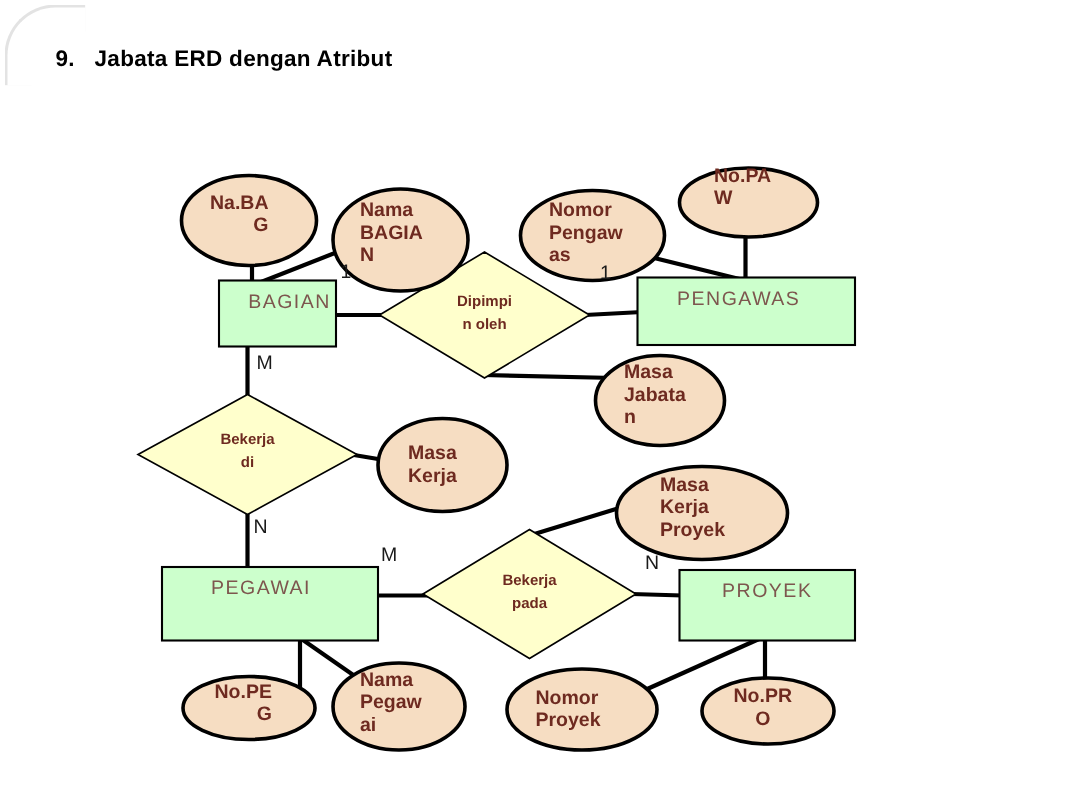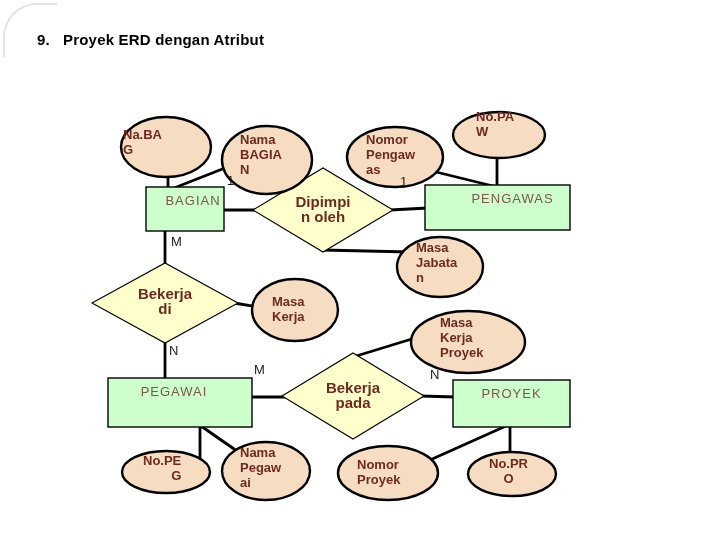--- a/index.html
+++ b/index.html
@@ -20,38 +20,38 @@
   svg.diagram { position:absolute; left:0; top:0; }
   svg .connector { stroke:#000; stroke-width:2.8; fill:none; }
   svg .entity-rect { stroke:#000; stroke-width:1.4; }
   svg .rel-diamond { stroke:#000; stroke-width:1.1; }
   svg .attr-ellipse { stroke:#000; stroke-width:2.4; }
   .lbl { position:absolute; white-space:pre-line; }
   .attr-label {
     font-size:13px; font-weight:bold; line-height:15px; color:#6e2a20;
   }
   .rel-label {
-    font-size:15px; font-weight:bold; line-height:15px; color:#6e2a20;
+    font-size:10px; font-weight:bold; line-height:15px; color:#6e2a20;
     text-align:center; transform:translate(-50%,-50%);
   }
   .entity-label {
     font-size:13px; color:#7d564e; text-align:center;
     letter-spacing:1px; padding-top:6px;
   }
   .card-label { font-size:13px; color:#1a1a1a; line-height:14px; }
 </style>
 </head>
 <body>
 
 <div id="slide">
   <div class="corner-arc"></div>
 
   <div class="title-row">
     <span class="title-num">9.</span>
-    <span>Proyek ERD dengan Atribut</span>
+    <span>Jabata ERD dengan Atribut</span>
   </div>
 
   <svg class="diagram" width="720" height="540" viewBox="0 0 720 540">
 
     <g>
       <line class="connector" x1="168" y1="155" x2="168" y2="190"></line>
       <line class="connector" x1="230" y1="166" x2="169" y2="190"></line>
       <line class="connector" x1="222" y1="210" x2="256" y2="210"></line>
       <line class="connector" x1="390" y1="210" x2="428" y2="208"></line>
       <line class="connector" x1="322" y1="250" x2="410" y2="252"></line>
@@ -84,21 +84,21 @@
     <ellipse class="attr-ellipse" cx="499" cy="135" rx="46" ry="23" fill="#f6ddc2"></ellipse>
     <ellipse class="attr-ellipse" cx="440" cy="267" rx="43" ry="30" fill="#f6ddc2"></ellipse>
     <ellipse class="attr-ellipse" cx="295" cy="310" rx="43" ry="31" fill="#f6ddc2"></ellipse>
     <ellipse class="attr-ellipse" cx="468" cy="342" rx="57" ry="31" fill="#f6ddc2"></ellipse>
     <ellipse class="attr-ellipse" cx="166" cy="472" rx="44" ry="21" fill="#f6ddc2"></ellipse>
     <ellipse class="attr-ellipse" cx="266" cy="471" rx="44" ry="29" fill="#f6ddc2"></ellipse>
     <ellipse class="attr-ellipse" cx="388" cy="473" rx="50" ry="27" fill="#f6ddc2"></ellipse>
     <ellipse class="attr-ellipse" cx="512" cy="474" rx="44" ry="22" fill="#f6ddc2"></ellipse>
   </svg>
 
-  <div class="lbl attr-label" style="left:123px; top:127px;">Na.BA
+  <div class="lbl attr-label" style="left:140px; top:127px;text-align:right;">Na.BA
 G</div>
   <div class="lbl attr-label" style="left:240px; top:132px;">Nama
 BAGIA
 N</div>
   <div class="lbl attr-label" style="left:366px; top:132px;">Nomor
 Pengaw
 as</div>
   <div class="lbl attr-label" style="left:476px; top:109px;">No.PA
 W</div>
   <div class="lbl attr-label" style="left:416px; top:240px;">Masa
@@ -113,21 +113,21 @@
 G</div>
   <div class="lbl attr-label" style="left:240px; top:445px;">Nama
 Pegaw
 ai</div>
   <div class="lbl attr-label" style="left:357px; top:457px;">Nomor
 Proyek</div>
   <div class="lbl attr-label" style="left:489px; top:456px;text-align:center;">No.PR
 O</div>
 
   <div class="lbl entity-label" style="left:146px; top:187px; width:94px;">BAGIAN</div>
-  <div class="lbl entity-label" style="left:425px; top:185px; width:135px;padding-left:20px;">PENGAWAS</div>
+  <div class="lbl entity-label" style="left:425px; top:185px; width:135px;">PENGAWAS</div>
   <div class="lbl entity-label" style="left:108px; top:378px; width:132px;">PEGAWAI</div>
   <div class="lbl entity-label" style="left:453px; top:380px; width:117px;">PROYEK</div>
 
   <div class="lbl rel-label" style="left:323px; top:209px;">Dipimpi
 n oleh</div>
   <div class="lbl rel-label" style="left:165px; top:301px;">Bekerja
 di</div>
   <div class="lbl rel-label" style="left:353px; top:395px;">Bekerja
 pada</div>
 

